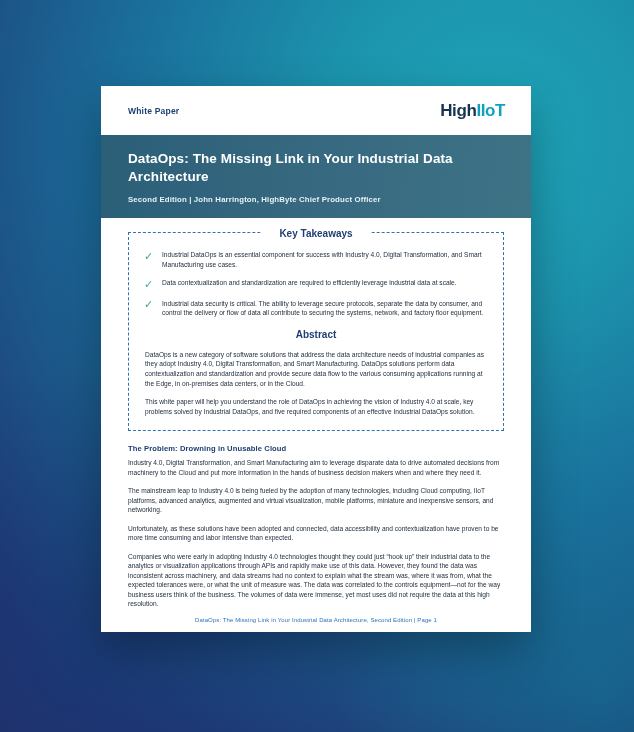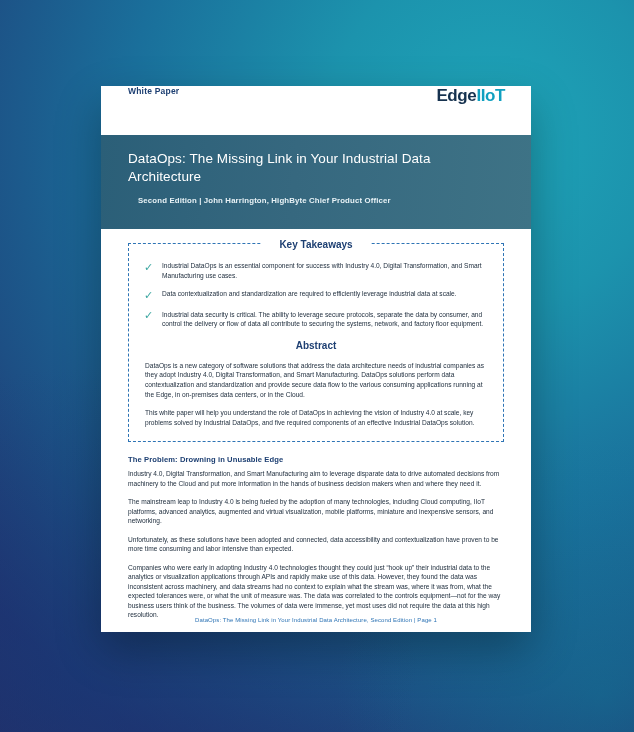--- a/index.html
+++ b/index.html
@@ -43,21 +43,21 @@
     background: #ffffff;
     box-shadow: 0 18px 42px rgba(0,0,0,0.30);
     overflow: hidden;
     z-index: 2;
   }
 
   
   .doc-head {
     height: 49px;
     display: flex;
-    align-items: flex-start;
+    align-items: center;
     justify-content: space-between;
     padding: 0 26px 0 27px;
     box-sizing: border-box;
     gap: 29px;
   }
   .doc-kicker {
     font-size: 8.5px;
     font-weight: bold;
     color: #1d3f72;
     letter-spacing: 0.2px;
@@ -74,31 +74,31 @@
   
   .title-band {
     background: linear-gradient(95deg, #2b5f78 0%, #36687f 45%, #3e7386 100%);
     padding: 15px 27px 14px 27px;
     box-sizing: border-box;
   }
   .doc-title {
     color: #ffffff;
     font-size: 13.5px;
     line-height: 18px;
-    font-weight: normal;
+    font-weight: bold;
     letter-spacing: 0.1px;
     margin: 0 0 9px 0;
     max-width: 330px;
   }
   .doc-subtitle {
     color: #e8f2f6;
     font-size: 7.8px;
     font-weight: bold;
     letter-spacing: 0.15px;
-    margin: 10px;
+    margin: 0;
   }
 
   
   .doc-body {
     padding: 14px 27px 0 27px;
     box-sizing: border-box;
     position: relative;
   }
 
   
@@ -191,21 +191,21 @@
 </head>
 <body>
 
 <div class="stage">
 
   <div class="page">
 
     <div class="doc-head">
       <div class="doc-kicker">White Paper</div>
       <div class="logo">
-        <span class="high">Edge</span><span class="byte">IIoT</span>
+        <span class="high">High</span><span class="byte">IIoT</span>
       </div>
     </div>
 
     <div class="title-band">
       <h1 class="doc-title">DataOps: The Missing Link in Your Industrial Data Architecture</h1>
       <div class="doc-subtitle">Second Edition  |  John Harrington, HighByte Chief Product Officer</div>
     </div>
 
     <div class="doc-body">
 
@@ -226,21 +226,21 @@
         </div>
 
         <div class="section-label abstract">Abstract</div>
 
         <p class="abstract-para">DataOps is a new category of software solutions that address the data architecture needs of industrial companies as they adopt Industry 4.0, Digital Transformation, and Smart Manufacturing. DataOps solutions perform data contextualization and standardization and provide secure data flow to the various consuming applications running at the Edge, in on-premises data centers, or in the Cloud.</p>
         <p class="abstract-para">This white paper will help you understand the role of DataOps in achieving the vision of Industry 4.0 at scale, key problems solved by Industrial DataOps, and five required components of an effective Industrial DataOps solution.</p>
       </div>
     </div>
 
     <div class="article">
-      <h2>The Problem: Drowning in Unusable Edge</h2>
+      <h2>The Problem: Drowning in Unusable Cloud</h2>
       <p>Industry 4.0, Digital Transformation, and Smart Manufacturing aim to leverage disparate data to drive automated decisions from machinery to the Cloud and put more information in the hands of business decision makers when and where they need it.</p>
       <p>The mainstream leap to Industry 4.0 is being fueled by the adoption of many technologies, including Cloud computing, IIoT platforms, advanced analytics, augmented and virtual visualization, mobile platforms, miniature and inexpensive sensors, and networking.</p>
       <p>Unfortunately, as these solutions have been adopted and connected, data accessibility and contextualization have proven to be more time consuming and labor intensive than expected.</p>
       <p>Companies who were early in adopting Industry 4.0 technologies thought they could just “hook up” their industrial data to the analytics or visualization applications through APIs and rapidly make use of this data. However, they found the data was inconsistent across machinery, and data streams had no context to explain what the stream was, where it was from, what the expected tolerances were, or what the unit of measure was. The data was correlated to the controls equipment—not for the way business users think of the business. The volumes of data were immense, yet most uses did not require the data at this high resolution.</p>
     </div>
 
     <div class="doc-footer">DataOps: The Missing Link in Your Industrial Data Architecture, Second Edition  |  Page 1</div>
 
   </div>
 </div>

